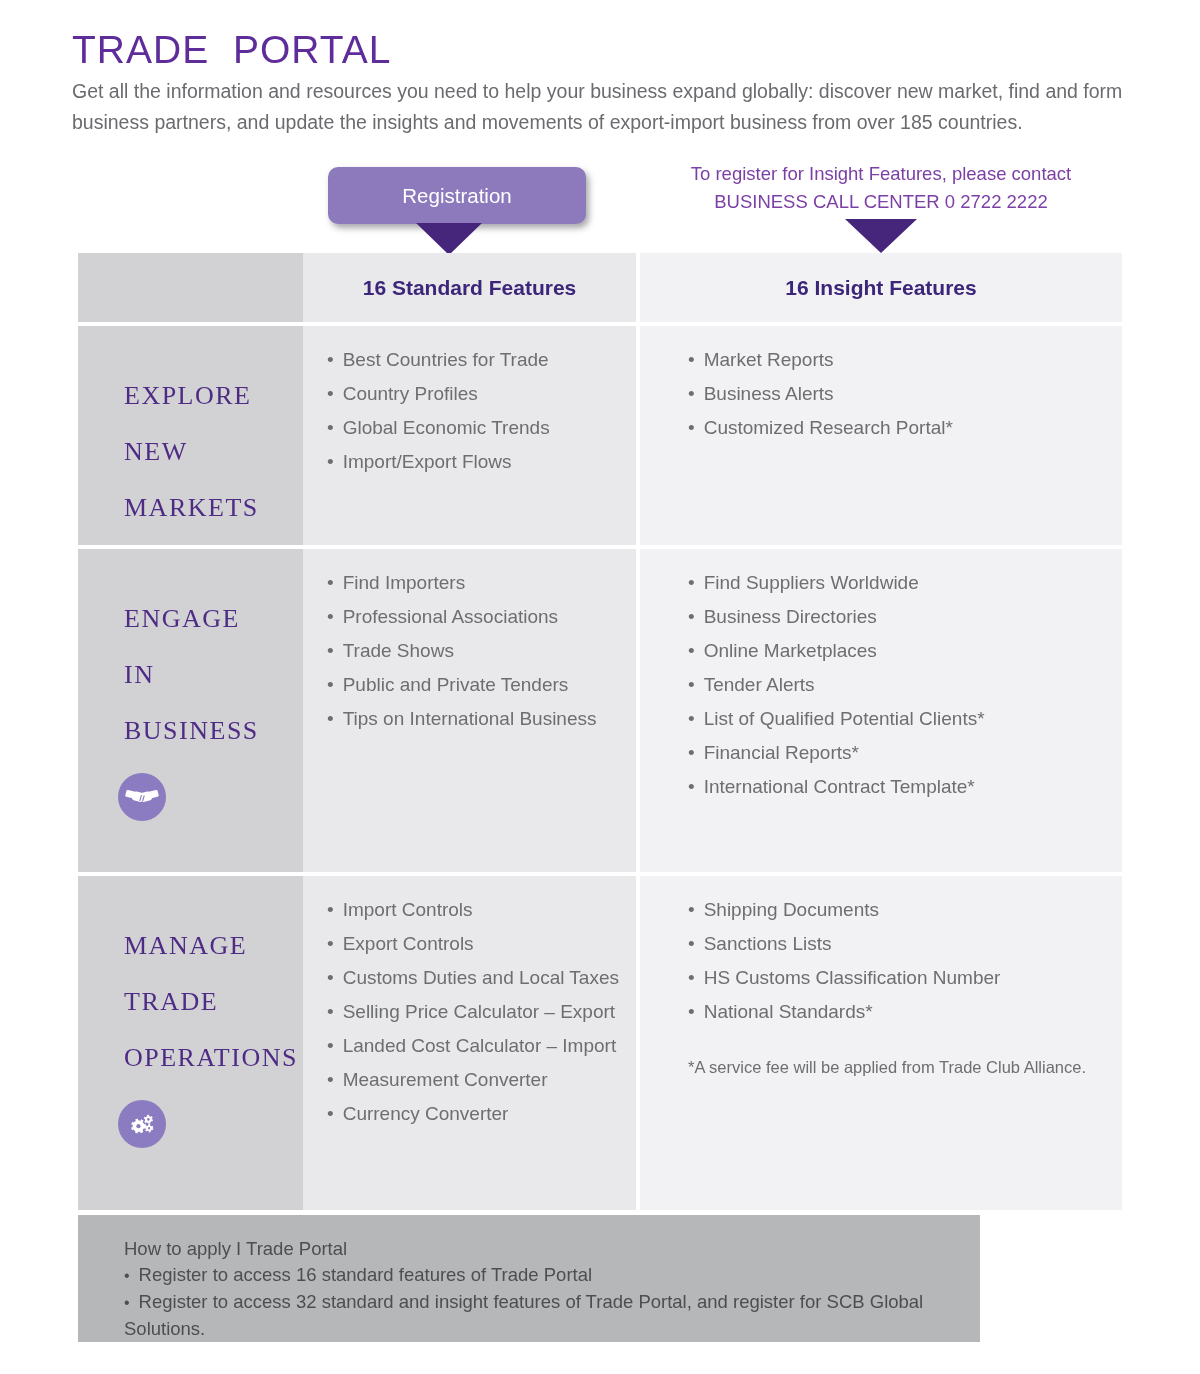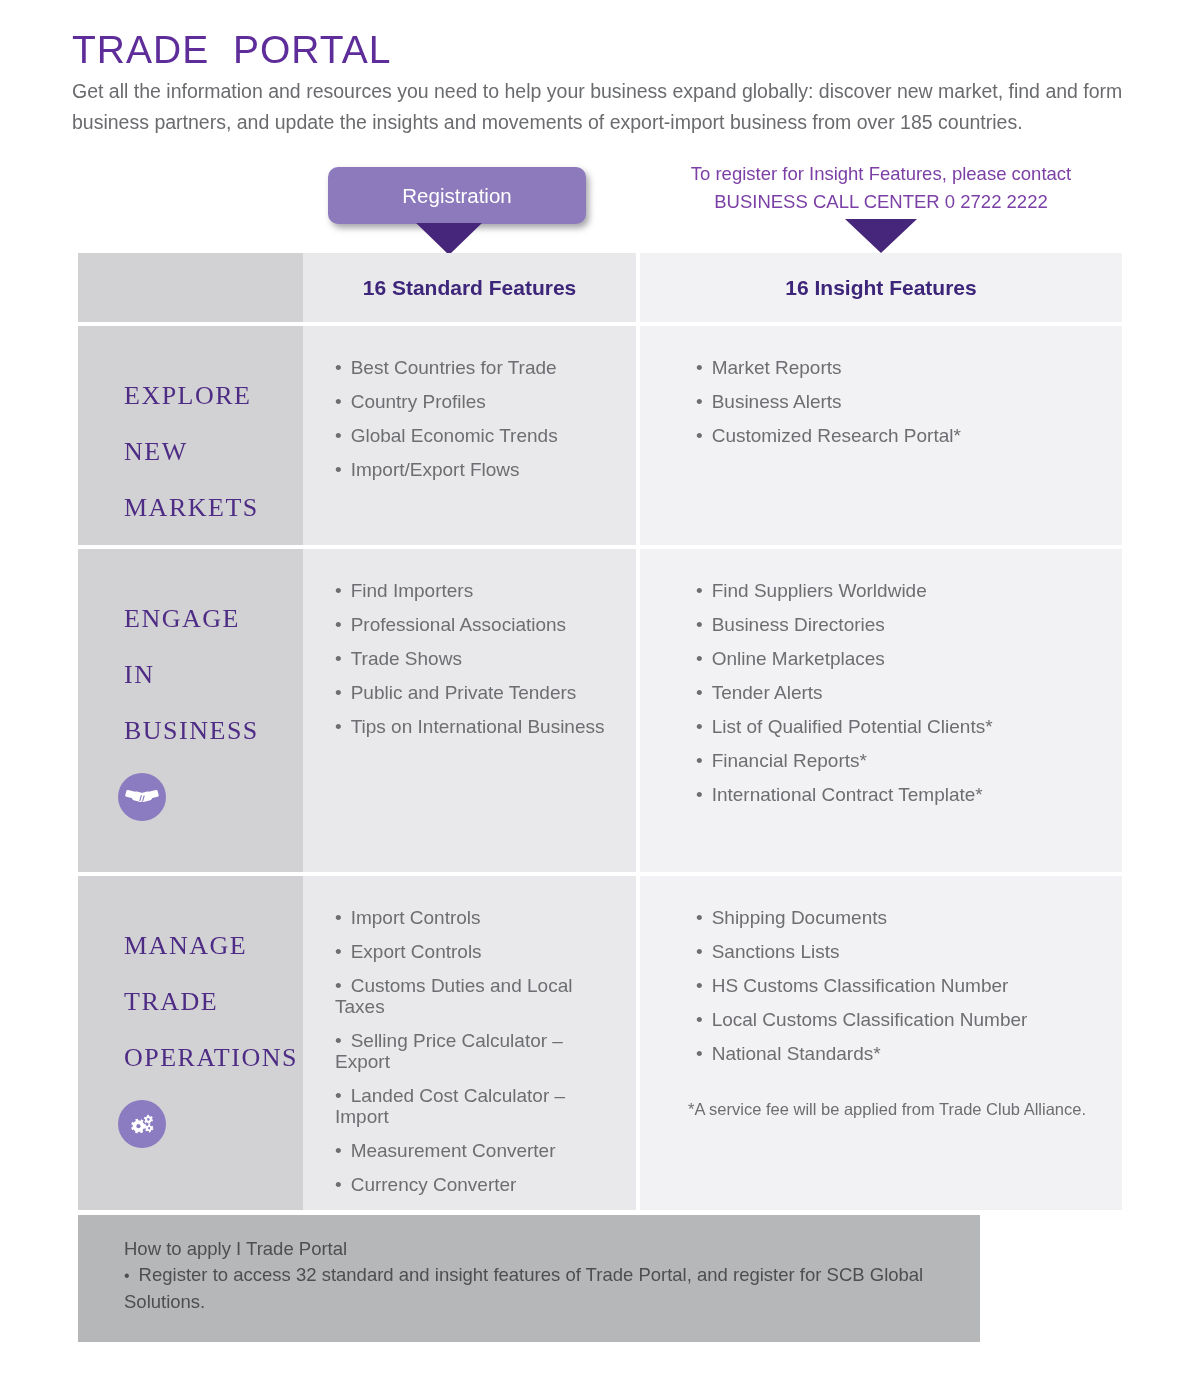--- a/index.html
+++ b/index.html
@@ -54,21 +54,21 @@
     font-family:"Liberation Serif", serif; font-size:26px; line-height:32px;
     letter-spacing:1.5px; color:var(--category-purple,#4e2c85);
   }
   .cat-label span { display:block;margin-top:24px; }
   .icon-circle {
     width:48px; height:48px; border-radius:50%;
     background:var(--icon-purple,#8b7bc0); margin-top:26px; margin-left:-6px;
     display:flex; align-items:center; justify-content:center;
   }
   .icon-circle svg { width:34px; height:34px; display:block; }
-  ul.features { list-style:none; margin:8px; padding:23px 10px 0 24px; }
+  ul.features { list-style:none; margin:0; padding:23px 10px 0 24px; }
   .cell-ins ul.features { padding-left:48px; }
   ul.features li {
     font-size:19px; line-height:21px; color:var(--list-text,#6d6e71); margin-bottom:13px;
   }
   ul.features li::before { content:"•"; margin-right:9px; }
   .footnote { margin:36px 0 0 48px; font-size:16.5px; color:var(--list-text,#6d6e71); }
   .footer {
     position:absolute; left:78px; top:1215px; width:902px; height:127px;
     background:var(--footer-bg,#b6b7b9); box-sizing:border-box;
     padding:21px 20px 0 46px; color:#4d4e50;
@@ -202,28 +202,28 @@
         <li>Landed Cost Calculator – Import</li>
         <li>Measurement Converter</li>
         <li>Currency Converter</li>
       </ul>
     </div>
     <div class="cell-ins">
       <ul class="features">
         <li>Shipping Documents</li>
         <li>Sanctions Lists</li>
         <li>HS Customs Classification Number</li>
-        <li>Local Customs Classification Number</li>
         <li>National Standards*</li>
       </ul>
       <div class="footnote">*A service fee will be applied from Trade Club Alliance.</div>
     </div>
 
   </div>
 
   <div class="footer">
     <div class="footer-title">How to apply I Trade Portal</div>
     <ul>
+      <li>Register to access 16 standard features of Trade Portal</li>
       <li>Register to access 32 standard and insight features of Trade Portal, and register for SCB Global Solutions.</li>
     </ul>
   </div>
 
 </div>
 
 </body></html>

